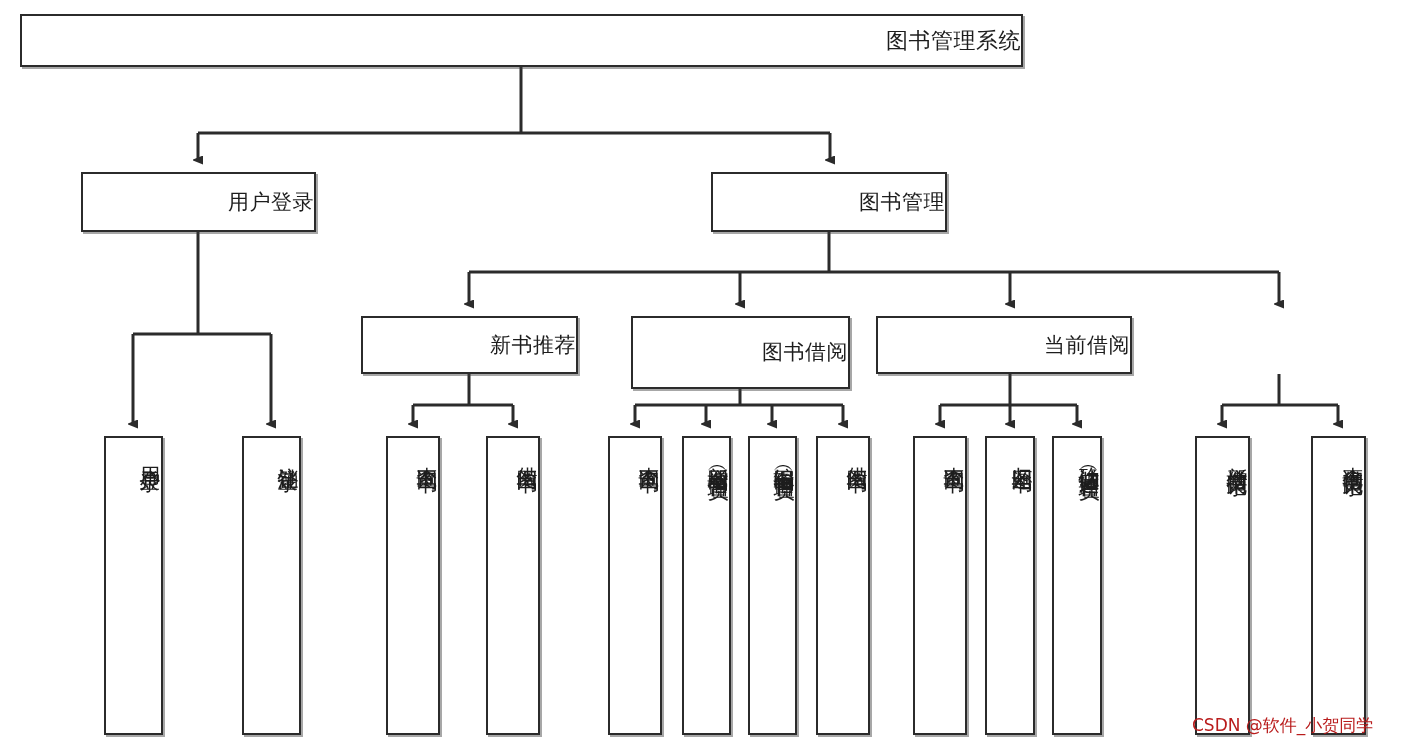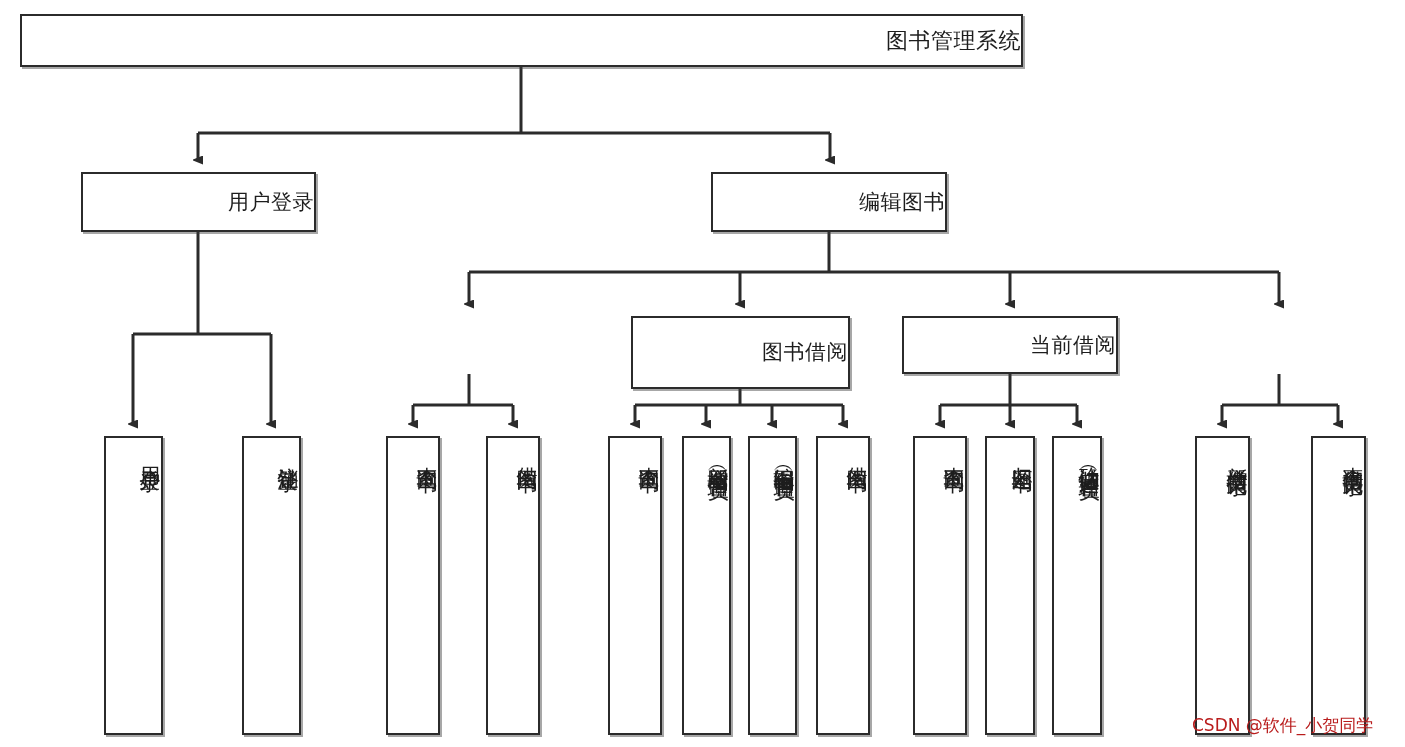--- a/index.html
+++ b/index.html
@@ -124,29 +124,32 @@
 
   <div class="node root" style="left:20px;top:14px;width:1003px;height:53px;">
     <span class="node-label">图书管理系统</span>
   </div>
 
   <div class="node" style="left:81px;top:172px;width:235px;height:60px;">
     <span class="node-label">用户登录</span>
   </div>
 
   <div class="node" style="left:711px;top:172px;width:236px;height:60px;">
-    <span class="node-label">编辑图书</span>
+    <span class="node-label">图书管理</span>
   </div>
 
+  <div class="node" style="left:361px;top:316px;width:217px;height:58px;">
+    <span class="node-label">新书推荐</span>
+  </div>
 
   <div class="node" style="left:631px;top:316px;width:219px;height:73px;">
     <span class="node-label">图书借阅</span>
   </div>
 
-  <div class="node" style="left:902px;top:316px;width:216px;height:58px;">
+  <div class="node" style="left:876px;top:316px;width:256px;height:58px;">
     <span class="node-label">当前借阅</span>
   </div>
 
 
   <div id="leaf-container">
       <div class="node vertical" style="left: 104px; top: 436px; width: 59px; height: 299px;">
         <span class="node-label">用户登录</span>
       </div>
       <div class="node vertical" style="left: 242px; top: 436px; width: 59px; height: 299px;">
         <span class="node-label">注销登录</span>

